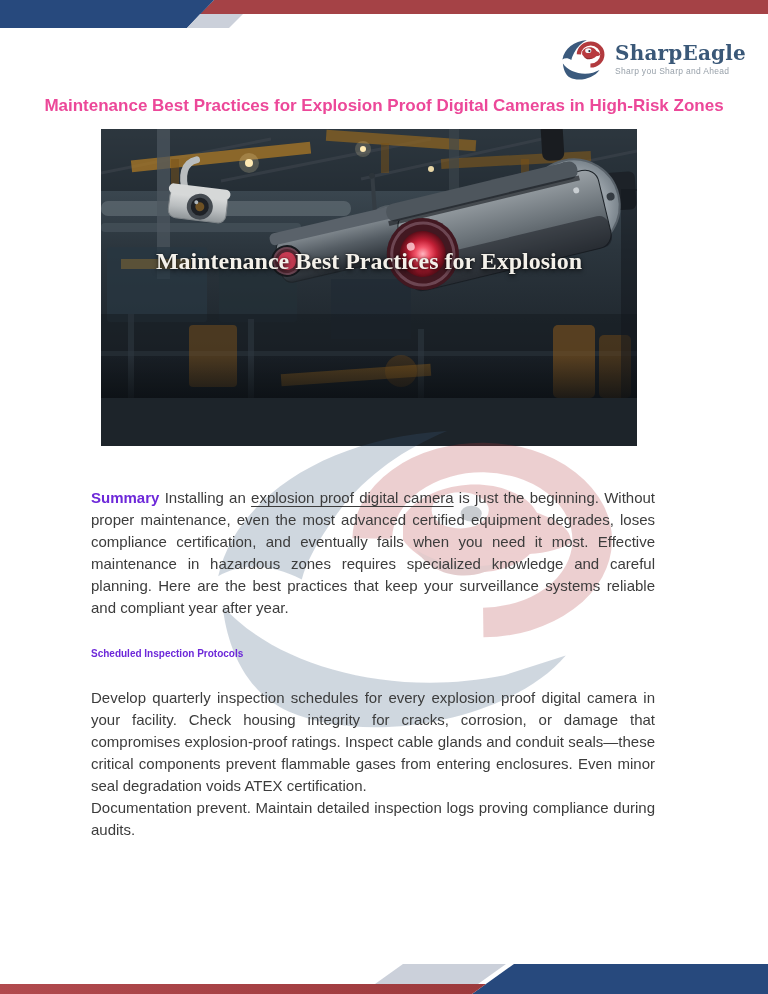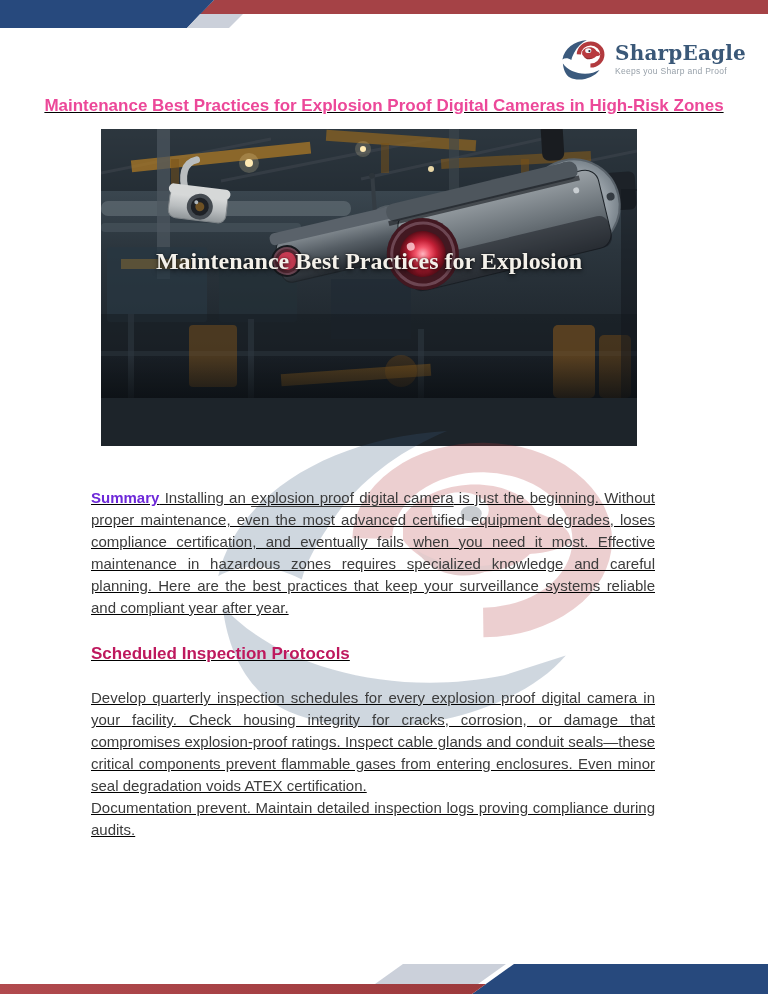--- a/index.html
+++ b/index.html
@@ -1,19 +1,19 @@
 <!DOCTYPE html>
 <html><head>
 <meta charset="utf-8">
 <title>Document</title>
 <style>
   html,body{margin:0;padding:0;background:#ffffff;}
   .page{
     position:relative;width:768px;height:994px;margin:0 auto;background:#ffffff;
-    overflow:hidden;font-family:"Liberation Sans",sans-serif;text-decoration:underline;
+    overflow:hidden;font-family:"Liberation Sans",sans-serif;
   }
   
   .banner-top{position:absolute;top:0;left:0;display:block;}
   .banner-bottom{position:absolute;bottom:0;left:0;display:block;}
   
   .logo{position:absolute;top:37px;right:22px;display:flex;align-items:flex-start;gap:7px;z-index:2;}
   .logo-icon{display:block;}
   .logo-text{display:flex;flex-direction:column;padding-top:5px;}
   .logo-wordmark{font-family:"DejaVu Serif",serif;font-weight:700;font-size:20px;line-height:22px;color:#3a5878;letter-spacing:.2px;}
   .logo-tagline{font-size:8.5px;color:#98a1aa;margin-top:2px;letter-spacing:.3px;}
@@ -31,21 +31,21 @@
   
   .watermark{position:absolute;left:205px;top:408px;opacity:.24;z-index:0;pointer-events:none;}
   
   .content{
     position:relative;z-index:1;width:564px;margin:41px 0 0 91px;
     font-size:15px;line-height:22px;color:#3c3c3c;text-align:justify;
   }
   .content p{margin:0;}
   .summary-label{font-weight:700;color:#6d28d9;}
   .body-link{color:inherit;text-decoration:underline;text-decoration-thickness:1px;text-underline-offset:3px;}
-  .section-heading{margin:24px 0 22px;font-size:17px;line-height:22px;font-weight:700;color:#be185d;}
+  .section-heading{margin:24px 0 22px;font-size:10px;line-height:22px;font-weight:700;color:#6d28d9;}
 </style>
 </head>
 <body>
 
 <div class="page">
 
   <svg width="0" height="0" style="position:absolute" aria-hidden="true">
     <defs>
       <g id="eagle">
         <path fill="#3b5a7d" d="M3,51 C7,27 28,9 55,7 C44,13 34,23 28,36 C25,42 23,47 22,52 C15,47 8,47 3,51 Z"></path>
@@ -65,21 +65,21 @@
     <polygon points="0,0 214,0 187,28 0,28" fill="#27497d"></polygon>
     <polygon points="200,14 243,14 229,28 187,28" fill="#cbd0da"></polygon>
   </svg>
 
   <div class="logo">
     <svg class="logo-icon" width="47" height="44" viewBox="0 0 100 100" preserveAspectRatio="none">
       <use href="#eagle"></use>
     </svg>
     <div class="logo-text">
       <span class="logo-wordmark">SharpEagle</span>
-      <span class="logo-tagline">Keeps you Sharp and Proof</span>
+      <span class="logo-tagline">Sharp you Sharp and Ahead</span>
     </div>
   </div>
 
   <h1 class="title">Maintenance Best Practices for Explosion Proof Digital Cameras in High-Risk Zones</h1>
 
   <figure class="hero" style="margin-top:12px">
     <svg class="hero-svg" width="536" height="269" viewBox="0 0 536 269" preserveAspectRatio="none">
       <defs>
         <linearGradient id="bg" x1="0" y1="0" x2="0" y2="1">
           <stop offset="0" stop-color="#4a5862"></stop>

